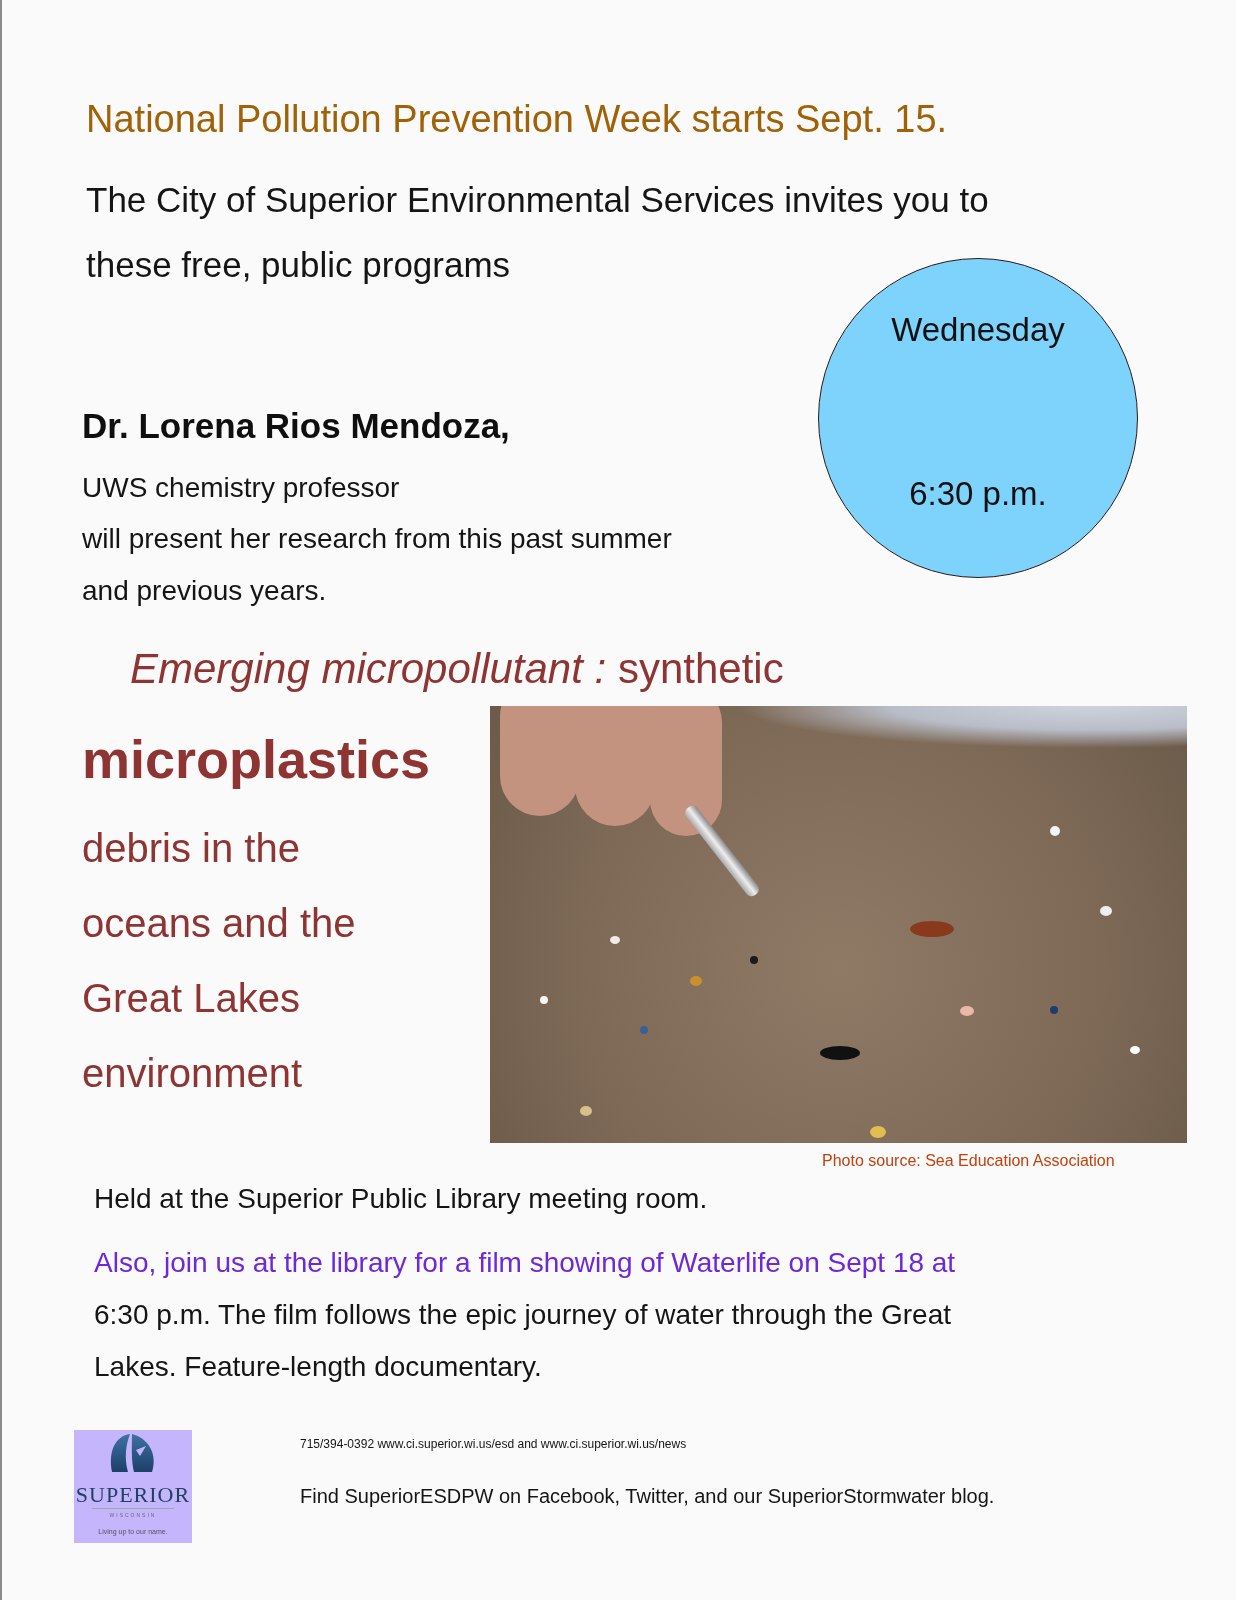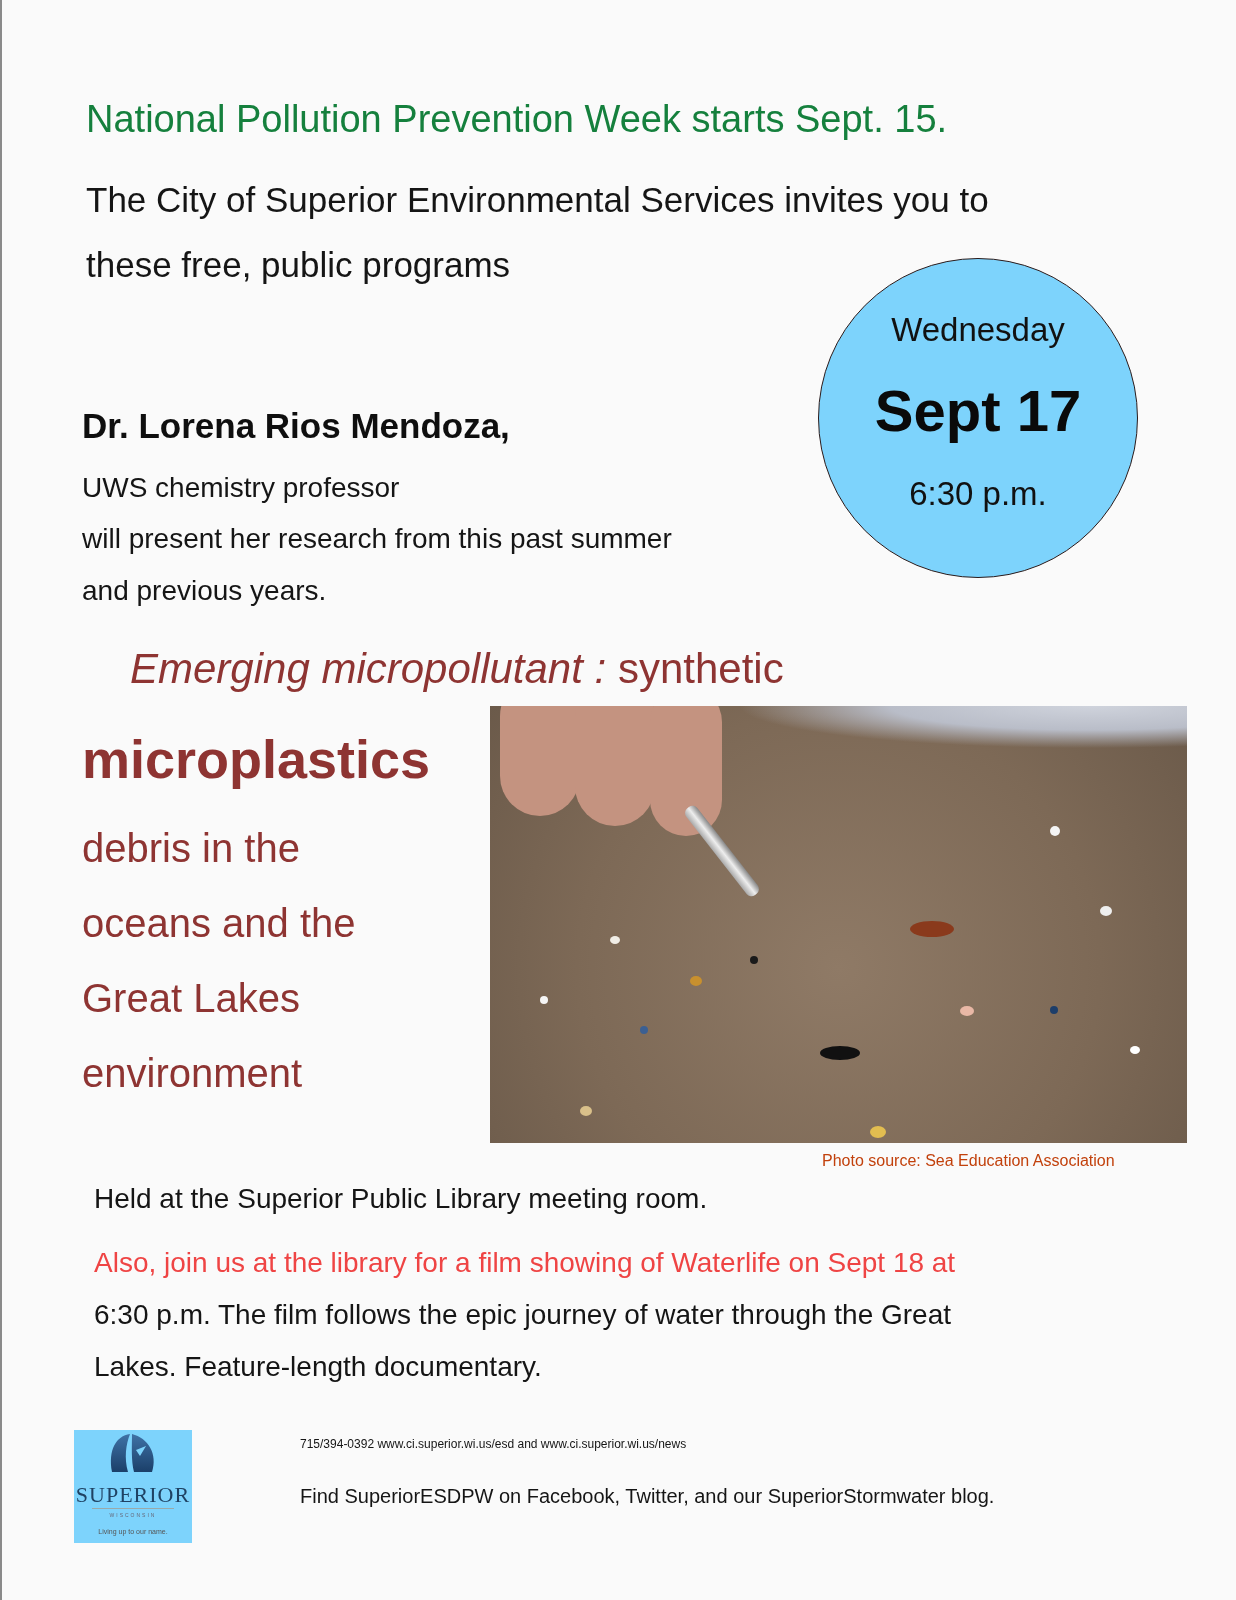--- a/index.html
+++ b/index.html
@@ -4,21 +4,21 @@
 <style>
   html, body { margin: 0; padding: 0; }
   body {
     width: 1236px; height: 1600px; position: relative; overflow: hidden;
     background: #fafafa;
     font-family: "Liberation Sans", "DejaVu Sans", sans-serif;
     color: #111;
   }
   .left-rule { position: absolute; left: 0; top: 0; width: 2px; height: 1600px; background: #8a8a8a; }
   .abs { position: absolute; white-space: nowrap; }
-  .headline { left: 86px; top: 98px; font-size: 38px; color: #15803d; }
+  .headline { left: 86px; top: 98px; font-size: 38px; color: #a16207; }
   .invite1 { left: 86px; top: 180px; font-size: 35px; color: #151515; }
   .invite2 { left: 86px; top: 245px; font-size: 35px; color: #151515; }
 
   .date-circle {
     position: absolute; left: 818px; top: 258px; width: 320px; height: 320px;
     border-radius: 50%; background: #7dd3fc; border: 1.5px solid #2a1a1a;
     box-sizing: border-box;
   }
   .date-circle .day { position: absolute; top: 52px; width: 100%; text-align: center; font-size: 33px; color: #111; }
   .date-circle .date { position: absolute; top: 118px; width: 100%; text-align: center; font-size: 58px; font-weight: bold; color: #0a0a0a; }
@@ -42,27 +42,27 @@
       radial-gradient(ellipse 140px 70px at 130px 40px, #c99a86 0%, #b88370 55%, rgba(0,0,0,0) 70%),
       radial-gradient(ellipse 500px 60px at 600px 0px, #cfd3dc 0%, #b9bdc8 40%, rgba(0,0,0,0) 70%),
       radial-gradient(circle at 50% 60%, #8f7a66 0%, #7d6956 60%, #6b5a4a 100%);
   }
   .photo .finger { position: absolute; background: #c49380; border-radius: 40px; }
   .photo .tweezer { position: absolute; left: 225px; top: 90px; width: 14px; height: 110px; background: linear-gradient(90deg,#aaa,#eee,#888); transform: rotate(-38deg); border-radius: 6px; }
   .photo .speck { position: absolute; border-radius: 50%; }
   .caption { left: 822px; top: 1152px; font-size: 16px; color: #c2410c; }
 
   .venue { left: 94px; top: 1183px; font-size: 28px; color: #151515; }
-  .film1 { left: 94px; top: 1247px; font-size: 28px; color: #ef4444; }
+  .film1 { left: 94px; top: 1247px; font-size: 28px; color: #6d28d9; }
   .film2 { left: 94px; top: 1299px; font-size: 28px; color: #151515; }
   .film3 { left: 94px; top: 1351px; font-size: 28px; color: #151515; }
 
   .logo {
     position: absolute; left: 74px; top: 1430px; width: 118px; height: 113px;
-    background: #7dd3fc; text-align: center;
+    background: #c4b5fd; text-align: center;
   }
   .logo .mark { position: absolute; left: 32px; top: 2px; width: 52px; height: 46px; }
   .logo .wordmark { position: absolute; top: 52px; width: 100%; font-family: "Liberation Serif", serif; font-size: 22px; letter-spacing: 1px; color: #1f4263; }
   .logo .rule { position: absolute; left: 18px; top: 78px; width: 82px; height: 1px; background: #9aa; }
   .logo .state { position: absolute; top: 82px; width: 100%; font-size: 5px; letter-spacing: 2px; color: #667; }
   .logo .tag { position: absolute; top: 98px; width: 100%; font-size: 7px; color: #555; }
 
   .contact1 { left: 300px; top: 1437px; font-size: 12px; color: #151515; }
   .contact2 { left: 300px; top: 1485px; font-size: 20px; color: #151515; }
 </style>
@@ -70,21 +70,20 @@
 <body>
 
 <div class="left-rule"></div>
 
 <div class="abs headline">National Pollution Prevention Week starts Sept. 15.</div>
 <div class="abs invite1">The City of Superior Environmental Services invites you to</div>
 <div class="abs invite2">these free, public programs</div>
 
 <div class="date-circle">
   <div class="day">Wednesday</div>
-  <div class="date">Sept 17</div>
   <div class="time">6:30 p.m.</div>
 </div>
 
 <div class="abs speaker">Dr. Lorena Rios Mendoza,</div>
 <div class="abs speaker-role">UWS chemistry professor</div>
 <div class="abs speaker-desc1">will present her research from this past summer</div>
 <div class="abs speaker-desc2">and previous years.</div>
 
 <div class="abs topic-line">
   <span class="topic-italic">Emerging micropollutant :</span><span class="topic-normal"> synthetic</span>

